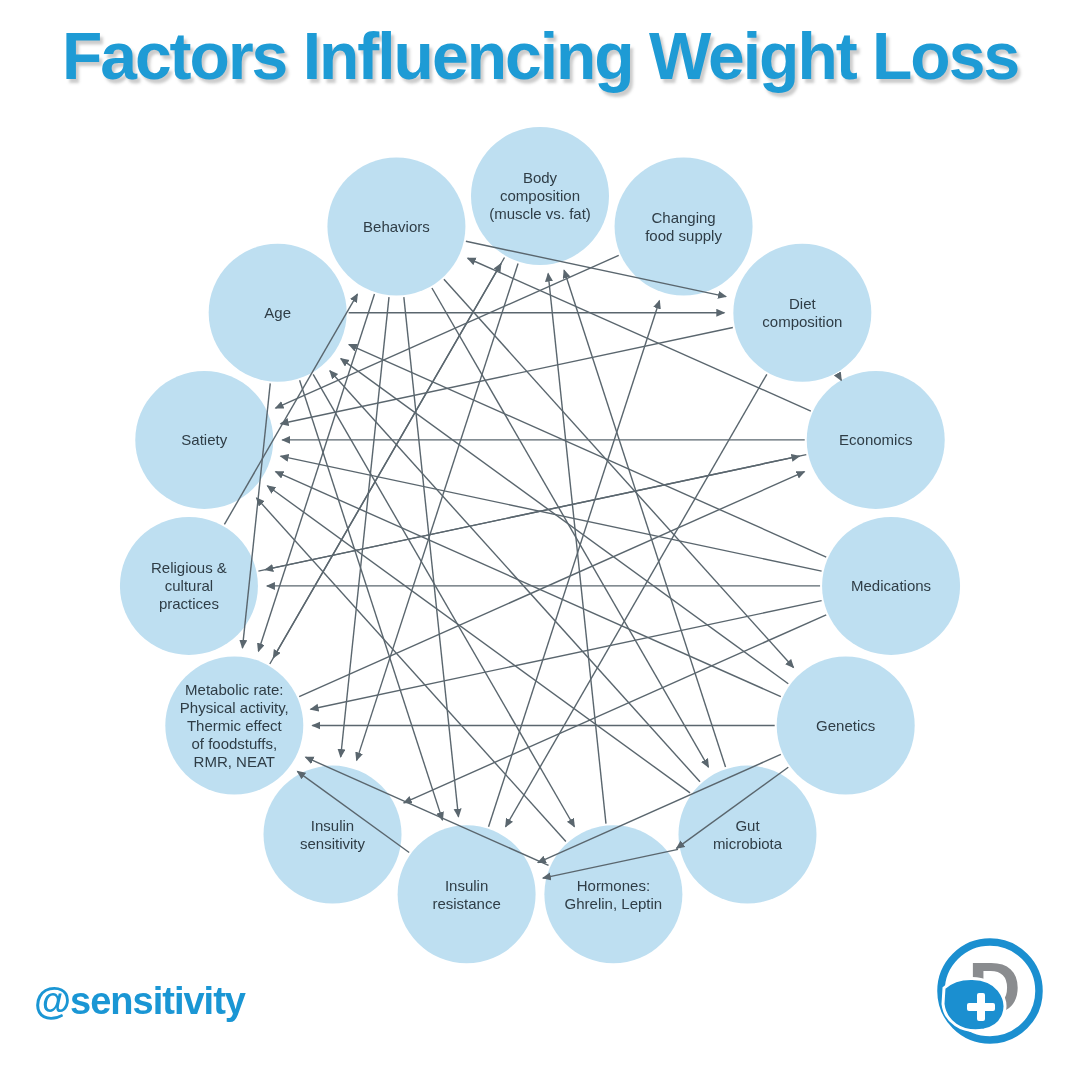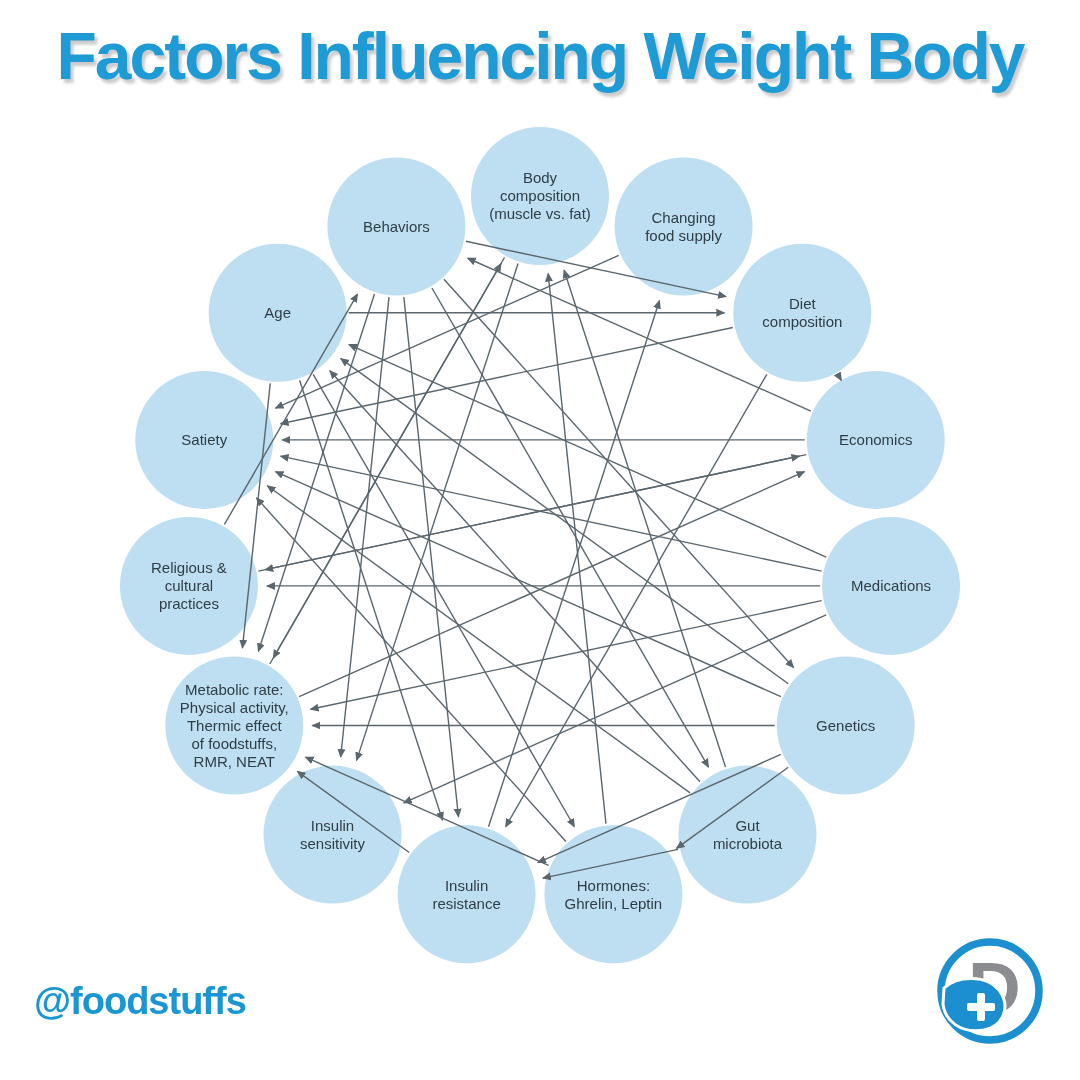--- a/index.html
+++ b/index.html
@@ -19,21 +19,21 @@
     position:absolute;left:34px;top:980px;
     font-size:38px;font-weight:bold;letter-spacing:-1px;color:#1A96D4;
   }
   #logo{position:absolute;left:928px;top:928px;}
 </style>
 </head>
 <body>
 
 <div class="canvas">
 
-  <h1 class="title">Factors Influencing Weight Body</h1>
+  <h1 class="title">Factors Influencing Weight Loss</h1>
 
   <svg id="diagram" width="1080" height="1080" viewBox="0 0 1080 1080">
       <defs>
         <marker id="ah" markerWidth="10" markerHeight="9" refX="8" refY="4" orient="auto" markerUnits="userSpaceOnUse">
           <path d="M0,0 L9,4 L0,8 Z" fill="#5A666E"></path>
         </marker>
       </defs>
       <g>
         <g>
           <circle cx="540" cy="196" r="69" fill="#BEDFF1"></circle>
@@ -135,21 +135,21 @@
         <line x1="518.0597933993787" y1="263.52501265695594" x2="356.6151315020029" y2="760.4005907433345" stroke="#5A666E" stroke-width="1.4" marker-end="url(#ah)"></line>
         <line x1="409.1669665407098" y1="852.5533501462678" x2="297.39635802533905" y2="771.3472496788129" stroke="#5A666E" stroke-width="1.4" marker-end="url(#ah)"></line>
         <line x1="488.5473797419523" y1="826.7610904020775" x2="659.4747094445115" y2="300.7008617231839" stroke="#5A666E" stroke-width="1.4" marker-end="url(#ah)"></line>
         <line x1="269.79303246409313" y1="664.0121963313048" x2="501" y2="263.5499814951862" stroke="#5A666E" stroke-width="1.4" marker-end="url(#ah)"></line>
         <line x1="299.1547599567178" y1="696.6216983416182" x2="804.4664045560663" y2="471.64245914555596" stroke="#5A666E" stroke-width="1.4" marker-end="url(#ah)"></line>
         <line x1="258.38225058709975" y1="571.1368174854208" x2="799.4274373949523" y2="456.1341128694288" stroke="#5A666E" stroke-width="1.4" marker-end="url(#ah)"></line>
         <line x1="224.43377093499953" y1="524.4107438647866" x2="357.42196499424256" y2="294.06843494734807" stroke="#5A666E" stroke-width="1.4" marker-end="url(#ah)"></line>
       </g>
     </svg>
 
-  <div class="watermark">@foodstuffs</div>
+  <div class="watermark">@sensitivity</div>
 
   <svg id="logo" width="130" height="130" viewBox="928 928 130 130">
     <circle cx="990" cy="991" r="49" fill="#ffffff" stroke="#1B8FD0" stroke-width="7.5"></circle>
     <text x="968" y="1013" font-family="Liberation Sans, sans-serif" font-size="73" font-weight="bold" fill="#8A8C8F">D</text>
     <path d="M 944 988 C 958 975, 987 975, 999 990 C 1011 1006, 1004 1026, 984 1030 C 961 1034, 945 1021, 943 1004 Z" fill="#1B8FD0" stroke="#ffffff" stroke-width="3"></path>
     <g>
       <rect x="967" y="1003" width="28" height="8" rx="2" fill="#ffffff"></rect>
       <rect x="977" y="993" width="8" height="28" rx="2" fill="#ffffff"></rect>
     </g>
   </svg>

